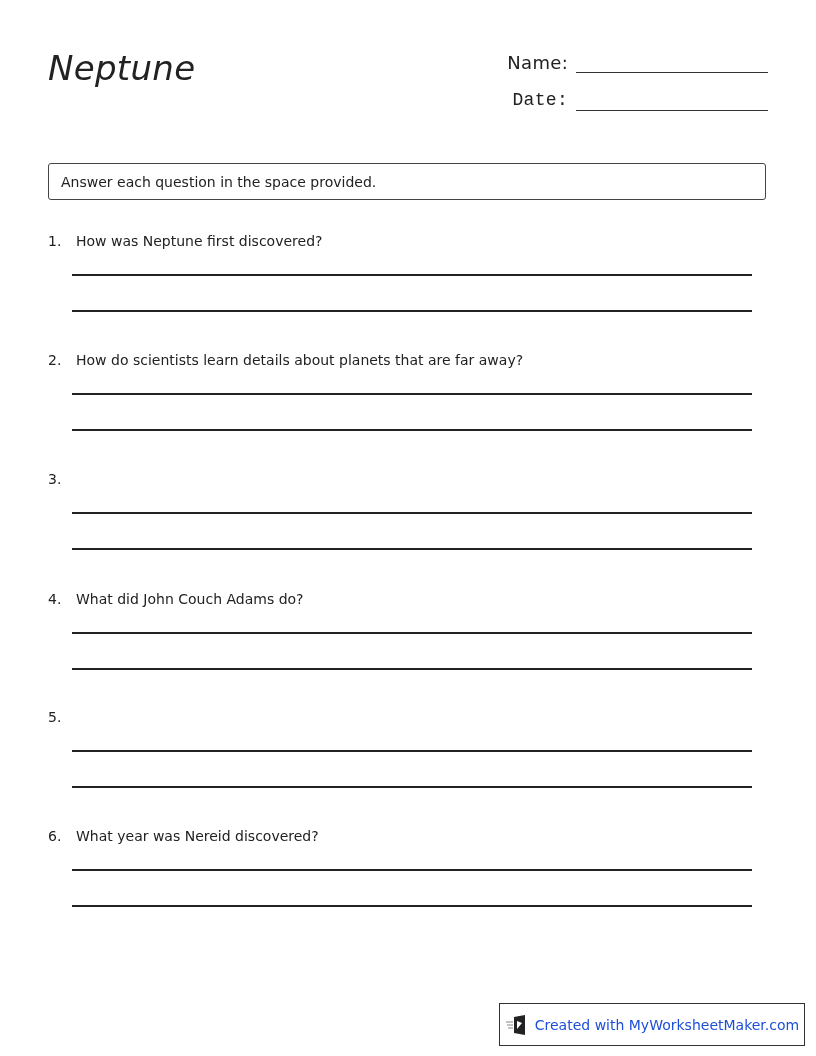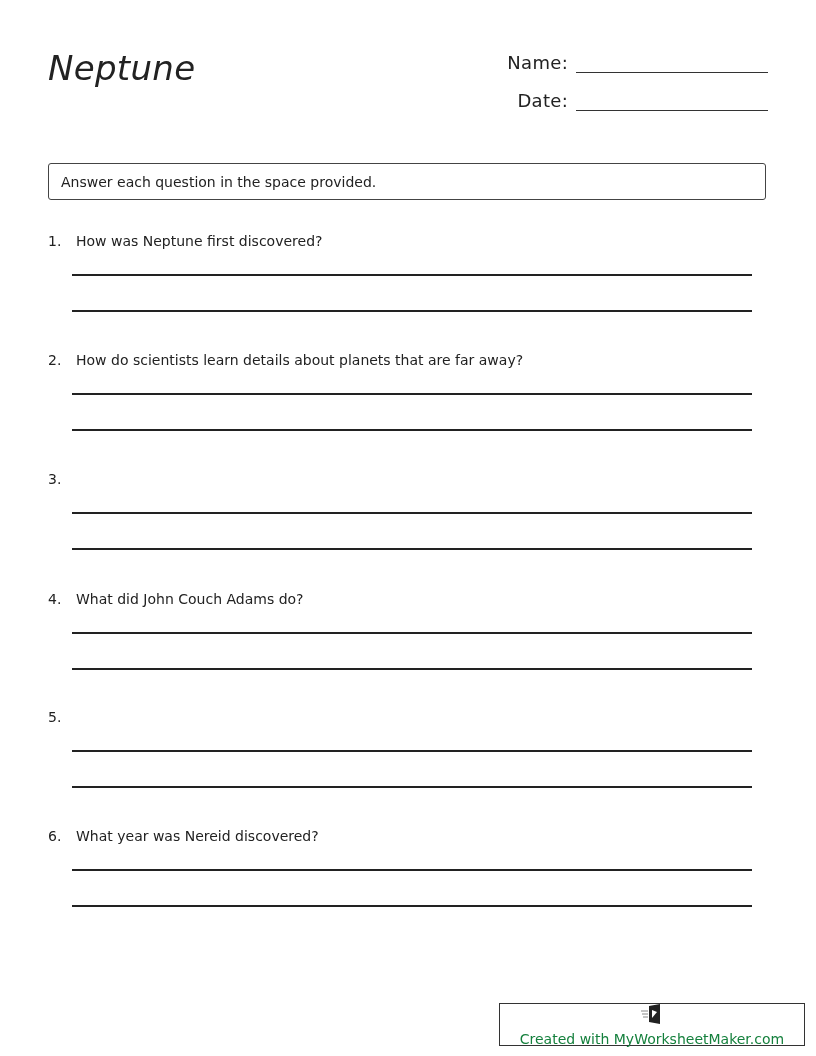--- a/index.html
+++ b/index.html
@@ -3,33 +3,33 @@
 <meta charset="utf-8">
 <style>
   html, body { margin: 0; padding: 0; background: #ffffff; }
   body { width: 816px; height: 1056px; position: relative; overflow: hidden;
          font-family: "DejaVu Sans", "Liberation Sans", sans-serif; color: #222; }
   .title { position: absolute; left: 48px; top: 48px; font-size: 34px; font-weight: 400; color: #222; letter-spacing: 0.3px; font-style: italic; }
   .field { position: absolute; right: 48px; display: flex; }
   .field-label { font-size: 18px; color: #222; margin-right: 8px; text-align: right; letter-spacing: 0.3px; }
   .field-line { width: 192px; border-bottom: 1.5px solid #333; height: 20px; }
   .field.name { top: 52px; }
-  .field.date { top: 90px; }
+  .field.date { top: 90px; font-family: Liberation Mono, monospace; }
   .instructions { position: absolute; left: 48px; top: 163px; width: 718px; height: 37px; box-sizing: border-box;
                   border: 1.5px solid #444; border-radius: 3px; padding: 0 12px; display: flex; align-items: center;
                   font-size: 14px; color: #222; }
   .question { position: absolute; left: 48px; width: 720px; }
   .q-row { display: flex; font-size: 14px; color: #222; line-height: 18px; }
   .q-num { width: 28px; }
   .ans-line { position: absolute; left: 24px; width: 680px; border-top: 2.5px solid #222; }
   .ans-line.l1 { top: 42px; }
   .ans-line.l2 { top: 78px; }
   .footer { position: absolute; left: 499px; top: 1003px; width: 306px; height: 43px; box-sizing: border-box;
             border: 1.5px solid #333; display: flex; align-items: center; justify-content: center; gap: 6px;
-            font-size: 14px; color: #15803d; flex-direction: column; }
+            font-size: 14px; color: #1d4ed8; }
   .footer svg { display: block; }
 </style>
 </head>
 <body>
 
 <div class="title">Neptune</div>
 
 <div class="field name">
   <span class="field-label">Name:</span>
   <span class="field-line"></span>

